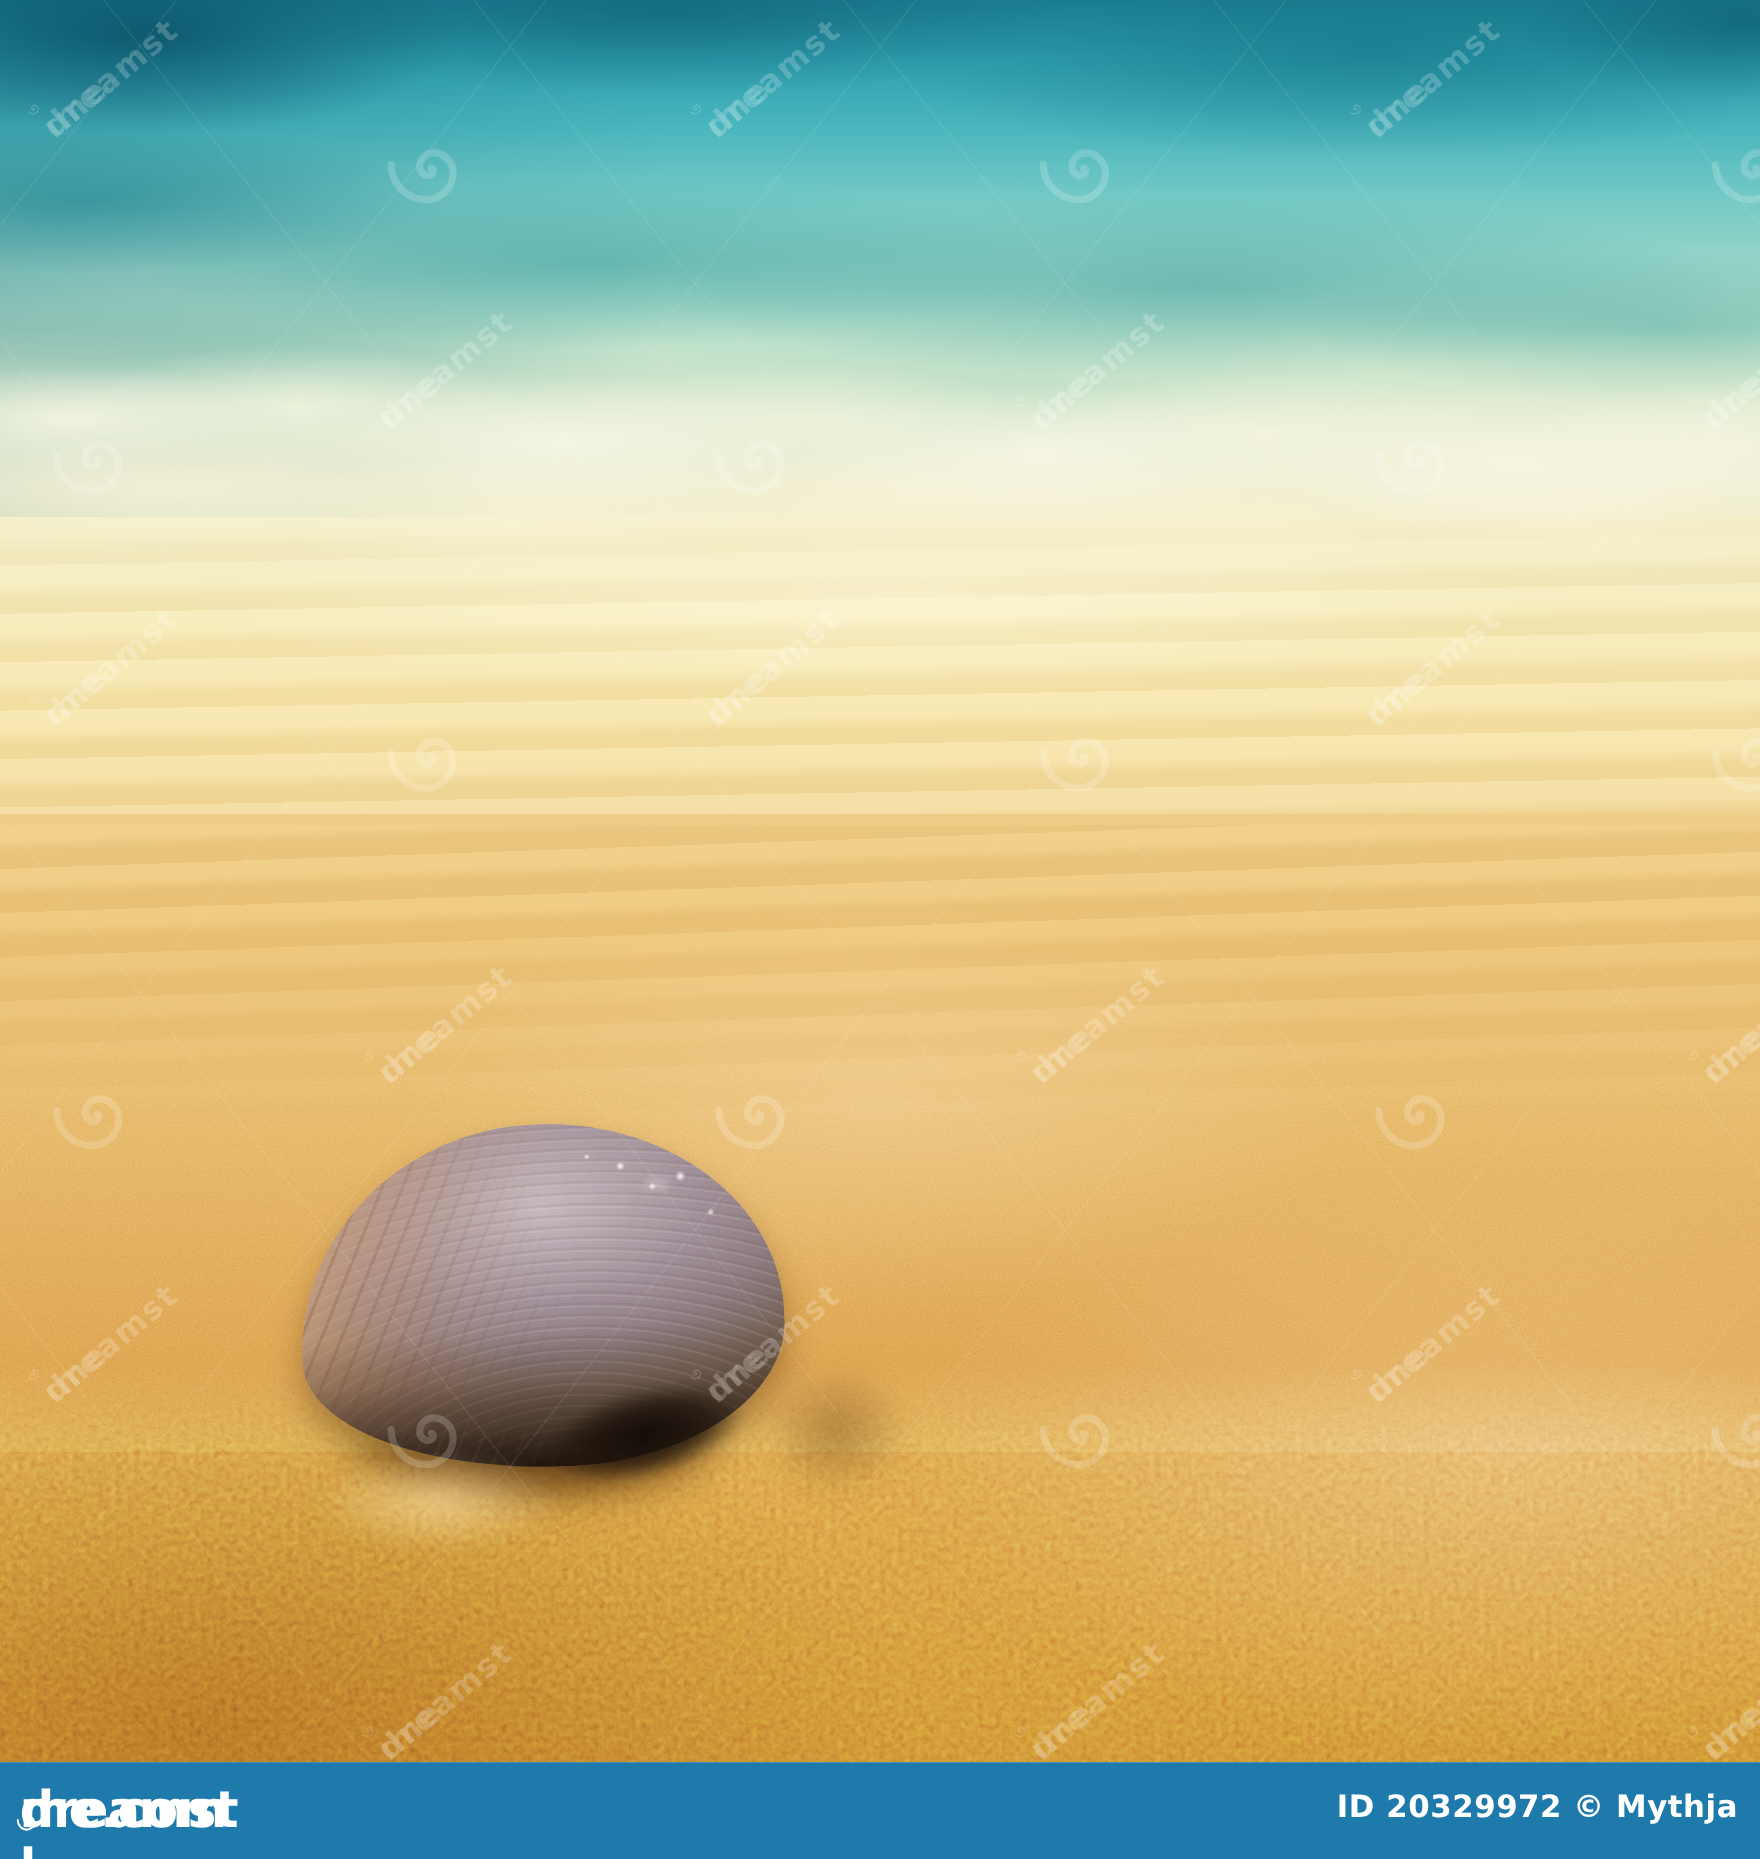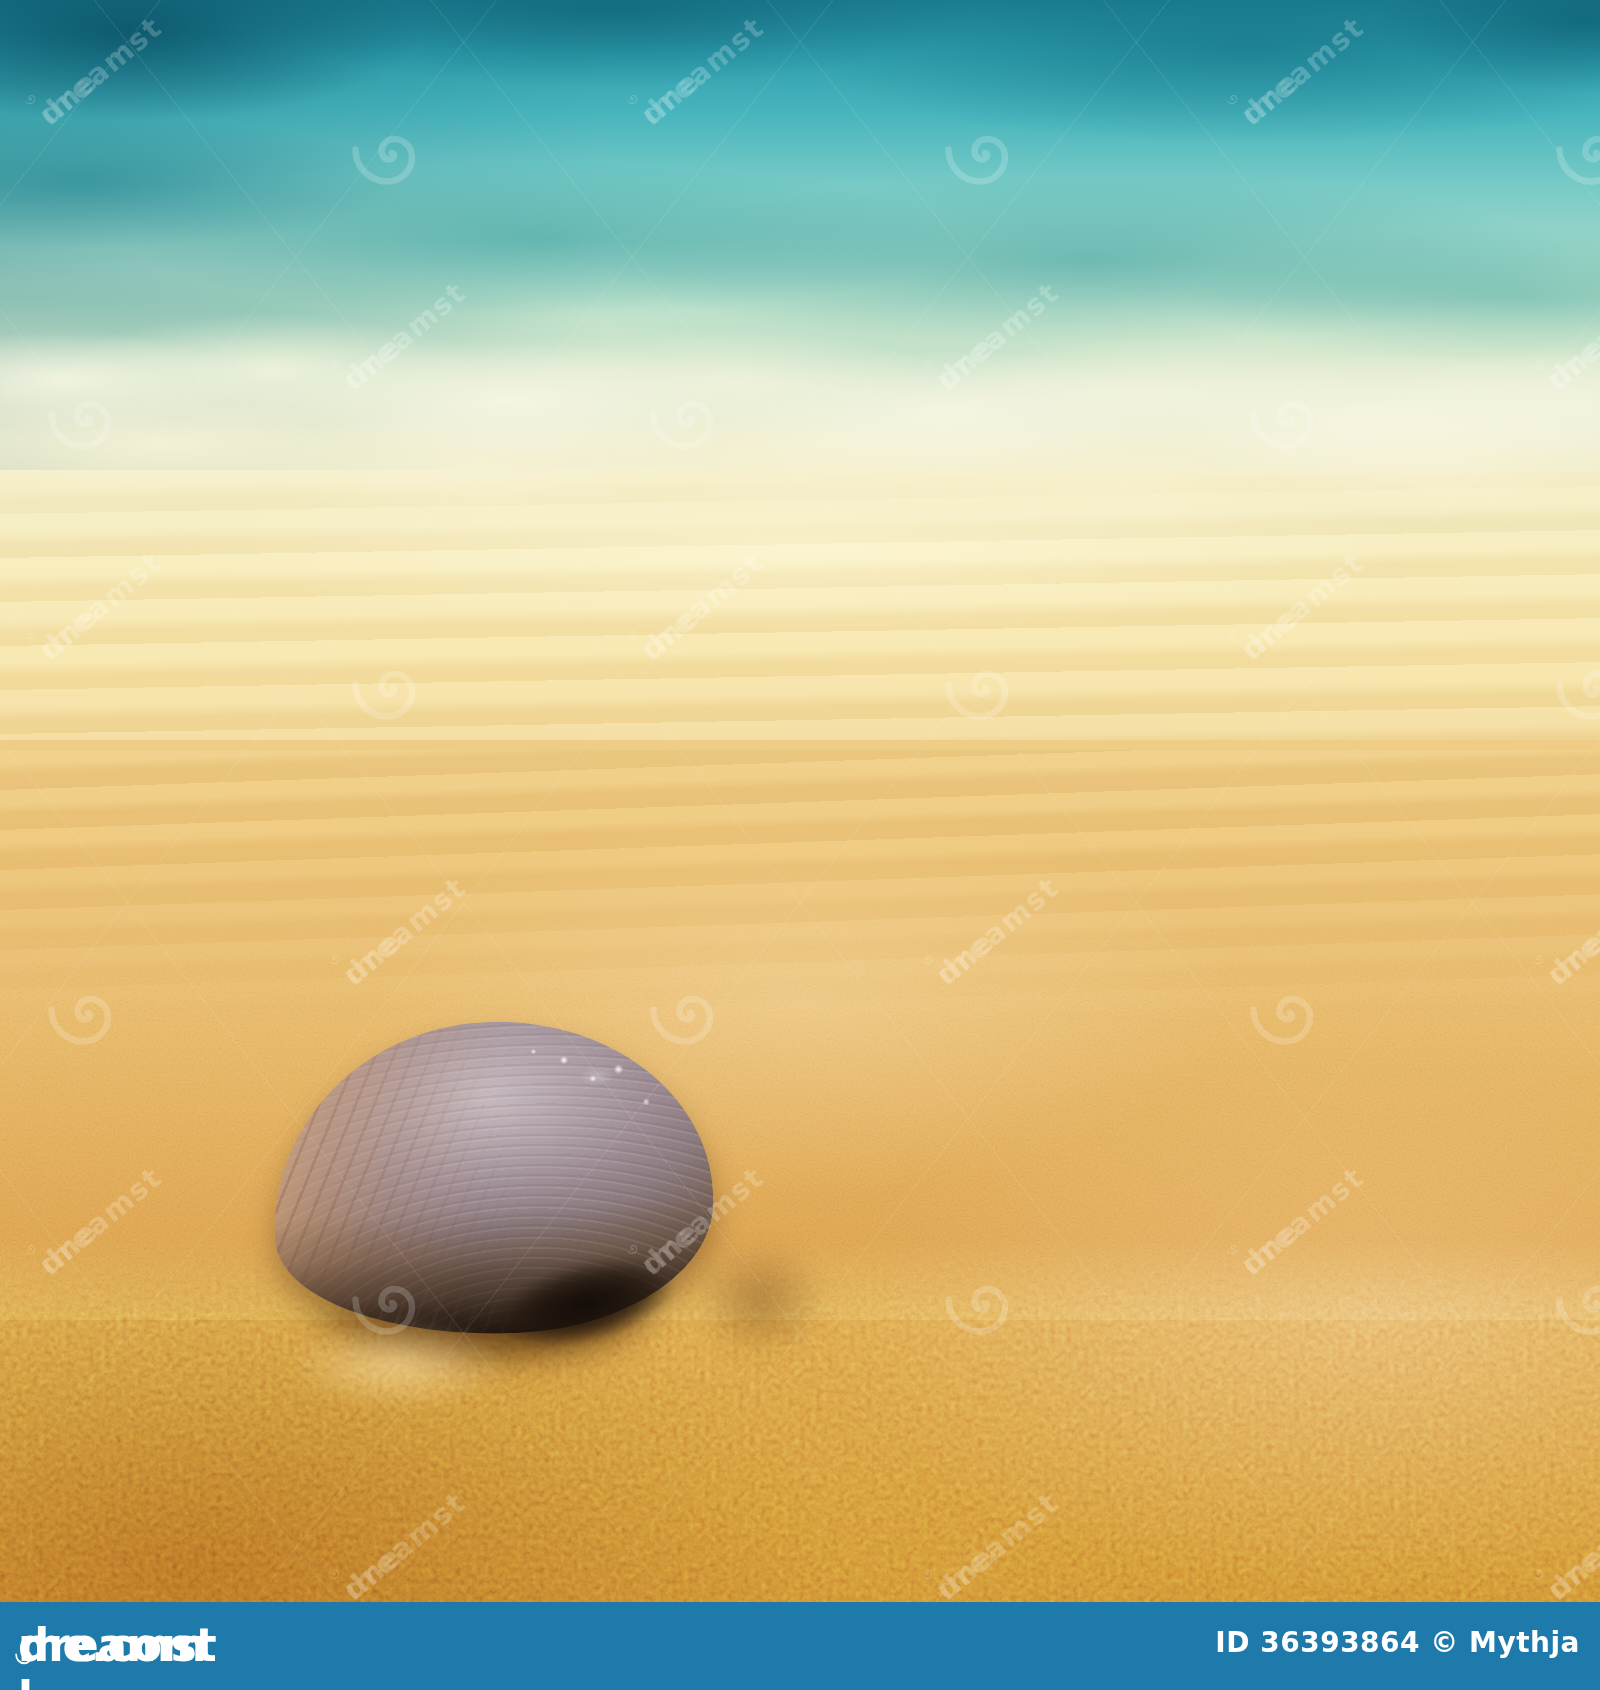--- a/index.html
+++ b/index.html
@@ -360,15 +360,15 @@
       </div>
       <div class="wm-item wm-text" style="left: 1556px; top: 1590px; transform: translate(-50%, -50%) rotate(-40deg);"><span>dreamst</span><span class="wm-i"><svg width="13" height="13" viewBox="0 0 80 80">
             <path d="M40 38 a2 2 0 0 1 2 2 a4.5 4.5 0 0 1 -4.5 4.5 a8 8 0 0 1 -8 -8 a12.5 12.5 0 0 1 12.5 -12.5 a18 18 0 0 1 18 18 a24.5 24.5 0 0 1 -24.5 24.5 a32 32 0 0 1 -32 -32" fill="none" stroke="rgba(255,255,255,.55)" stroke-width="6.5" stroke-linecap="round"></path>
           </svg>ı</span><span>me</span></div>
     </div>
 
   <div class="footer" style="background: rgb(29, 122, 171);">
     <div class="logo"><span>dreamst</span><span class="logo-i"><svg width="22" height="22" viewBox="0 0 80 80">
             <path d="M40 38 a2 2 0 0 1 2 2 a4.5 4.5 0 0 1 -4.5 4.5 a8 8 0 0 1 -8 -8 a12.5 12.5 0 0 1 12.5 -12.5 a18 18 0 0 1 18 18 a24.5 24.5 0 0 1 -24.5 24.5 a32 32 0 0 1 -32 -32" fill="none" stroke="#ffffff" stroke-width="7" stroke-linecap="round"></path>
           </svg><span>ı</span></span><span>me.com</span></div>
-    <div class="credit">ID 36393864 © Mythja</div>
+    <div class="credit">ID 20329972 © Mythja</div>
   </div>
 </div>
 
 </body></html>

